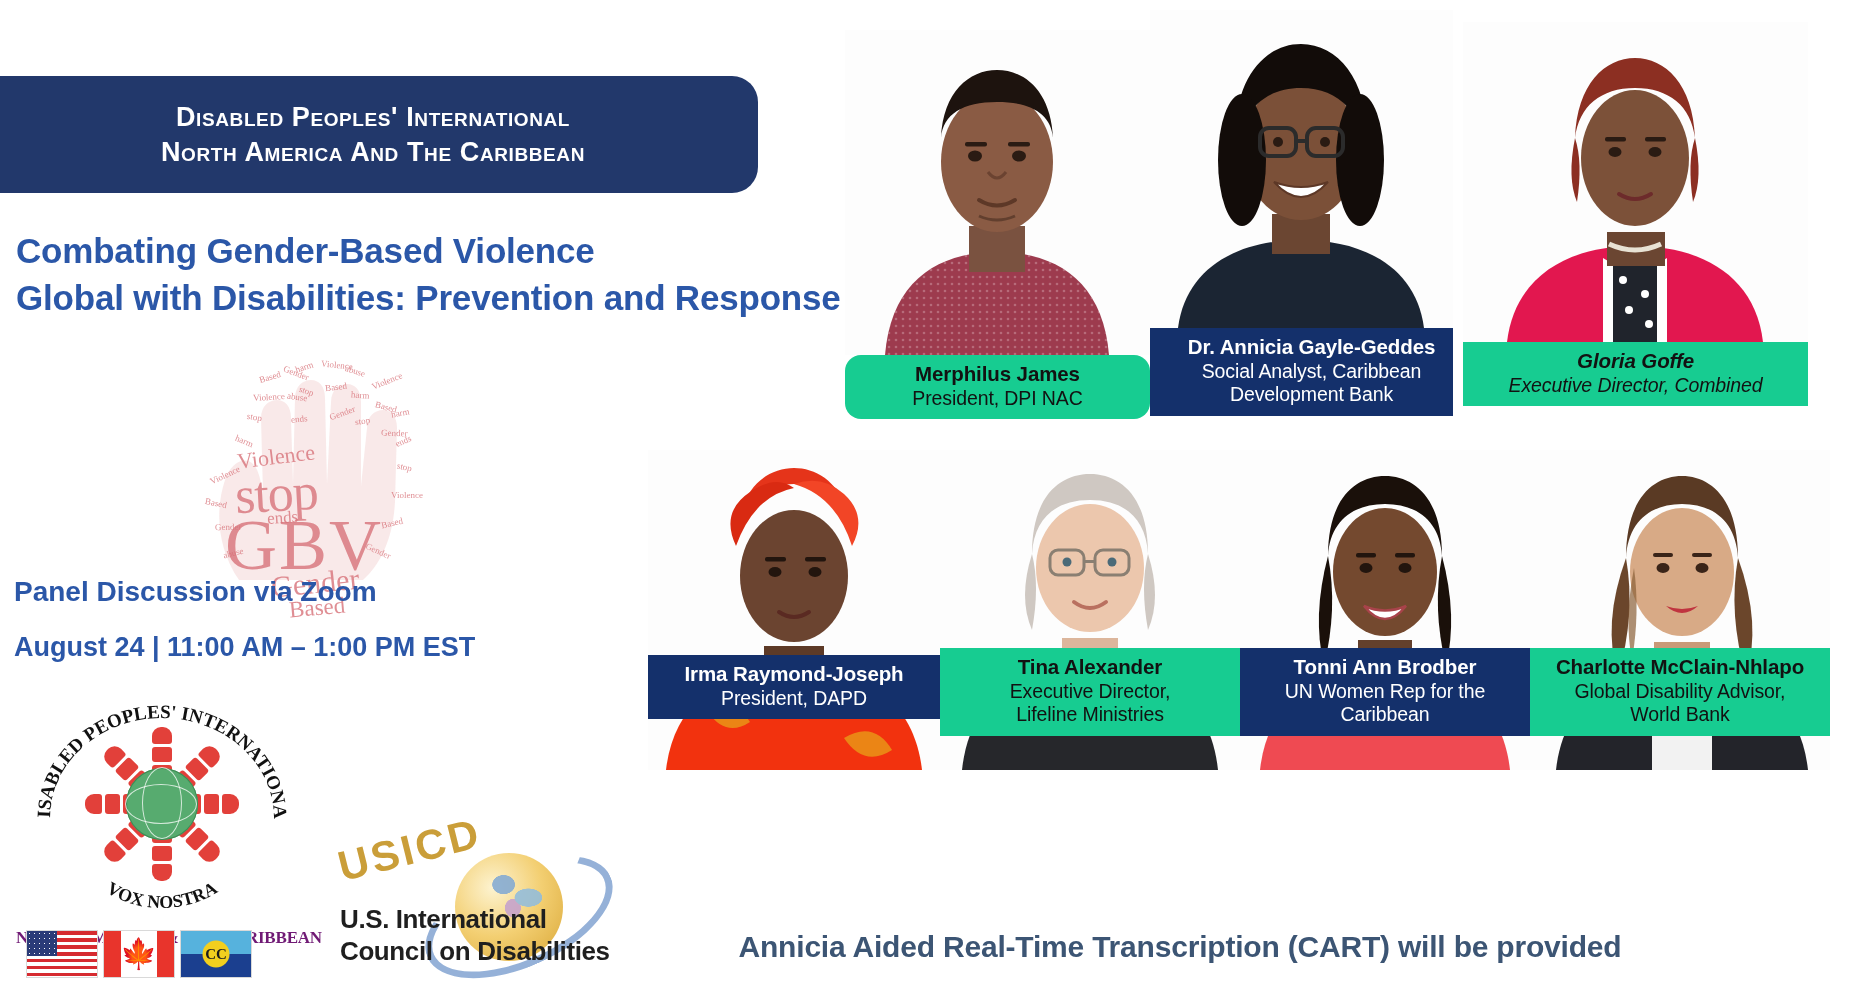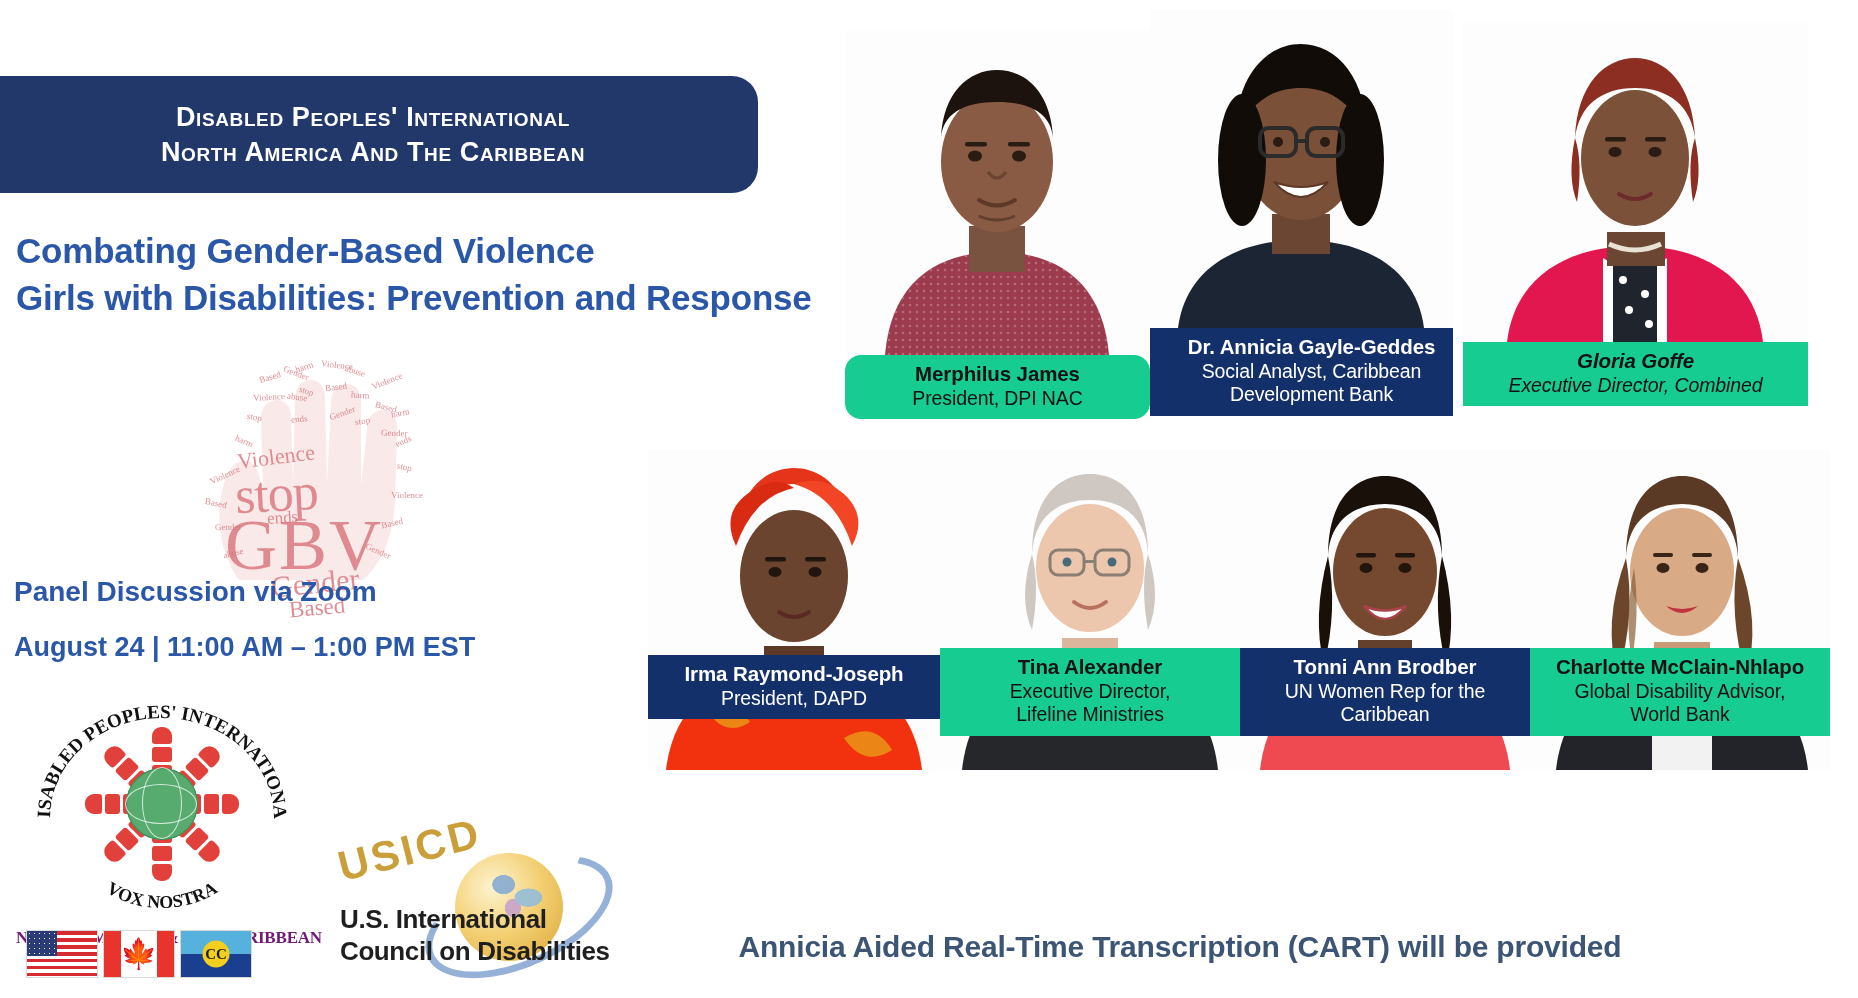--- a/index.html
+++ b/index.html
@@ -313,21 +313,21 @@
 
 <div class="flyer">
 
   <div class="org-banner">
     <span class="line">Disabled Peoples' International</span>
     <span class="line">North America and the Caribbean</span>
   </div>
 
   <div class="main-title">
     <span class="tline">Combating Gender-Based Violence</span>
-    <span class="tline">Girls with Disabilities: Prevention and Response</span>
+    <span class="tline">Global with Disabilities: Prevention and Response</span>
   </div>
 
   <div class="gbv-graphic">
     <svg class="gbv-hand" viewBox="0 0 240 230">
       <path d="M44,228 C22,196 20,158 30,128 C36,110 50,104 58,112 C64,118 66,130 68,142
                L66,66 C66,54 74,48 82,48 C90,48 96,54 96,66 L98,132 L100,46
                C100,34 108,28 116,28 C124,28 130,34 130,46 L132,132 L136,50
                C136,38 144,32 152,32 C160,32 166,38 166,50 L166,134 L172,76
                C172,64 180,58 188,58 C196,58 202,64 202,76 L200,150
                C198,186 186,212 168,228 Z" fill="#f6dcdc" opacity="0.62"></path>

